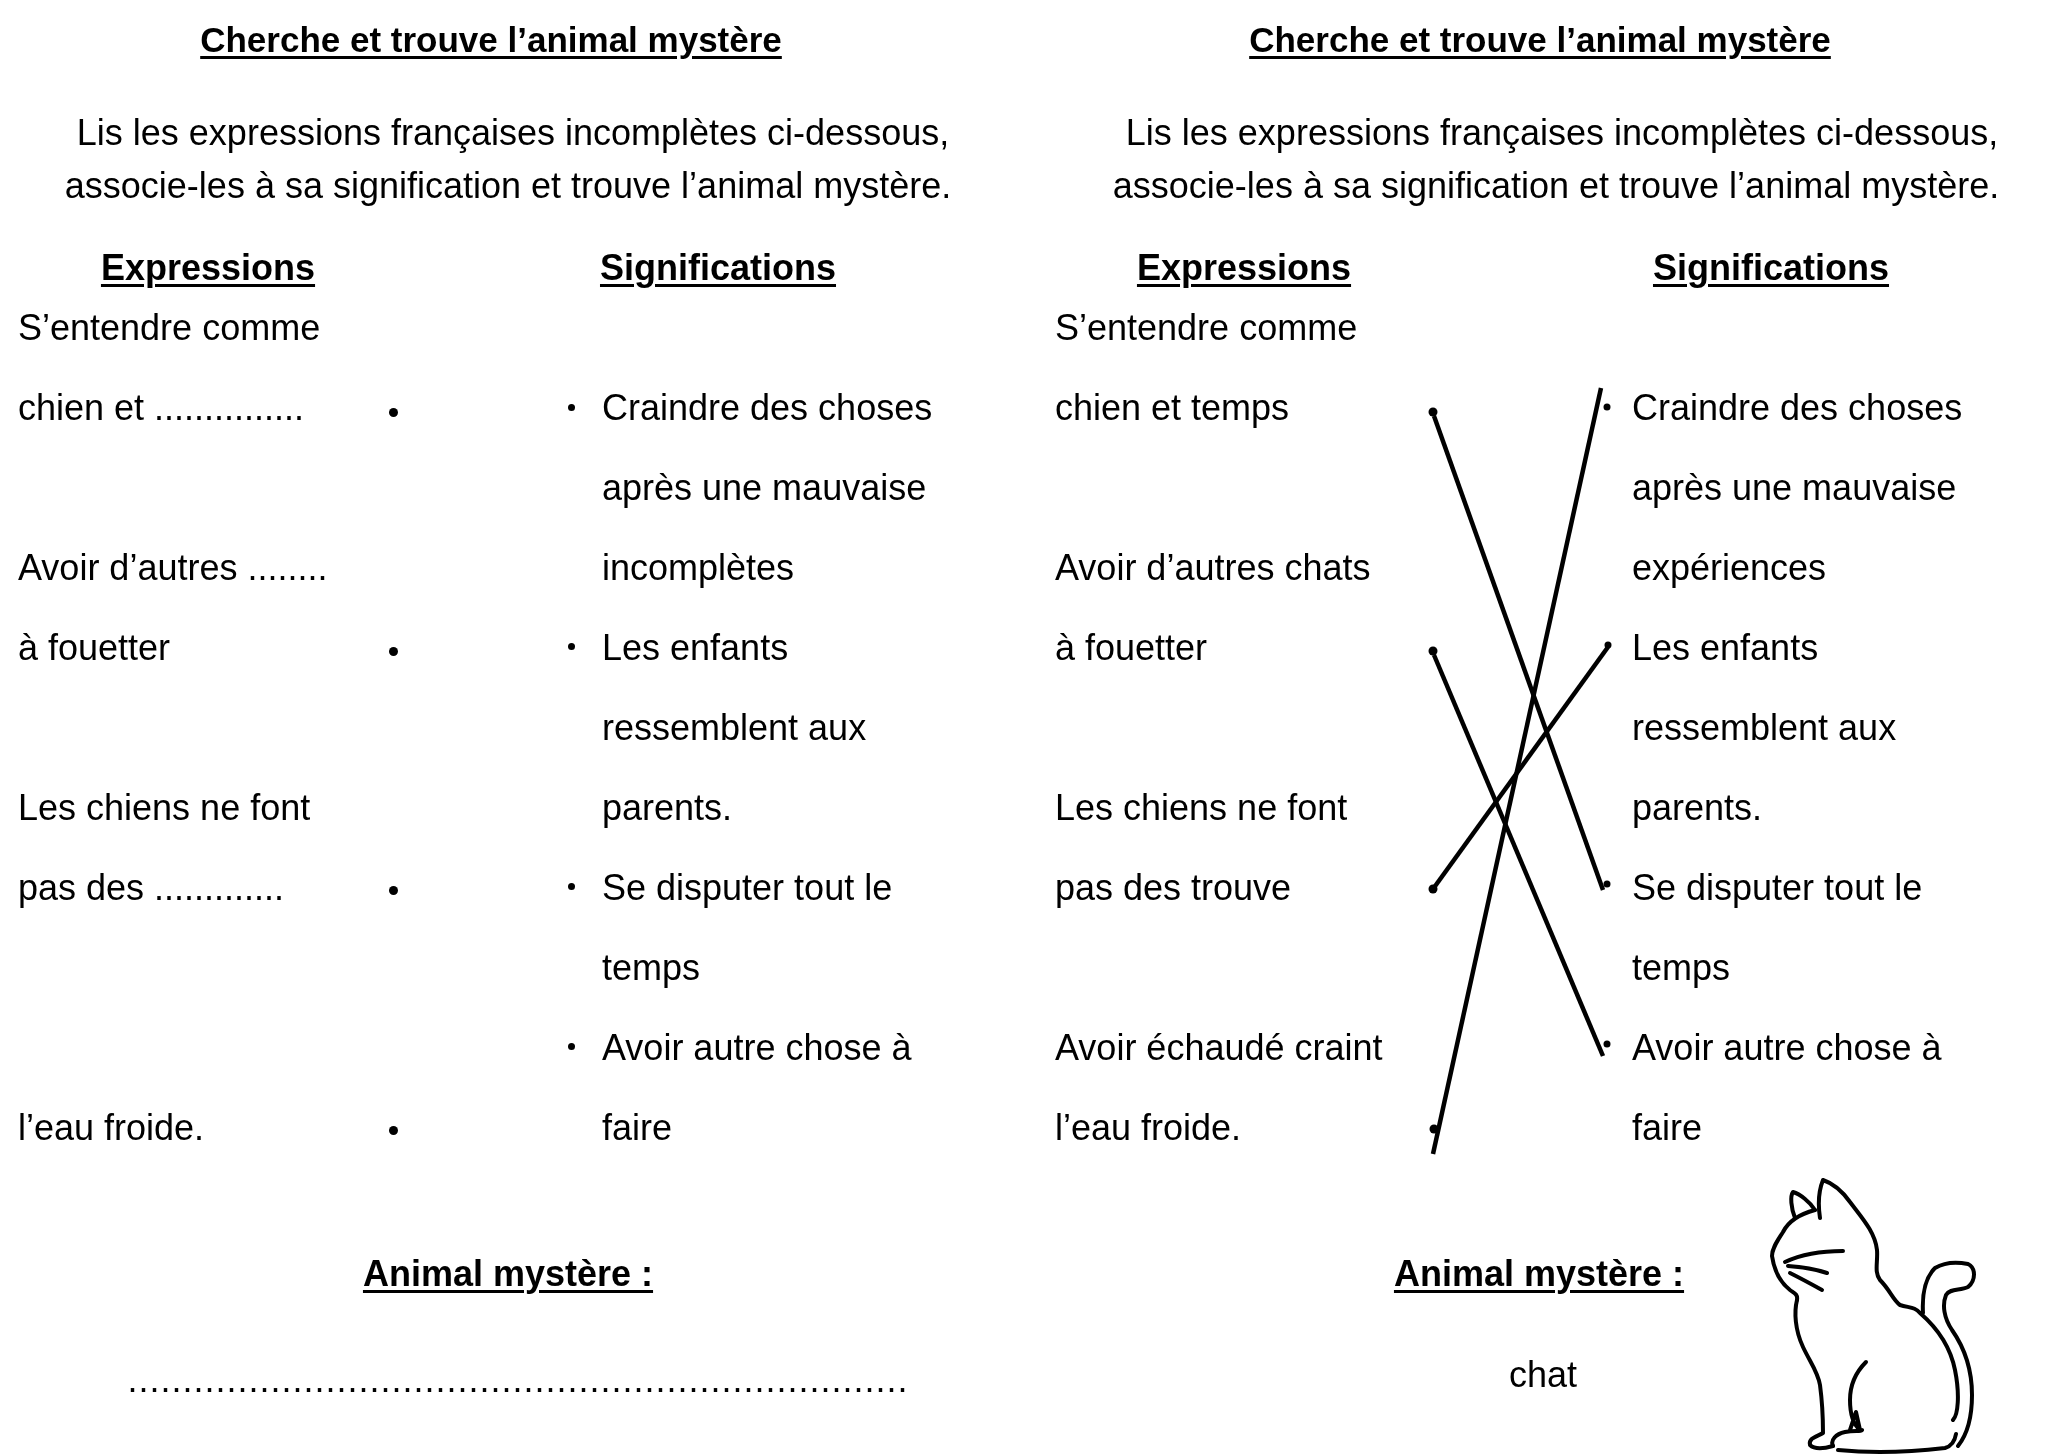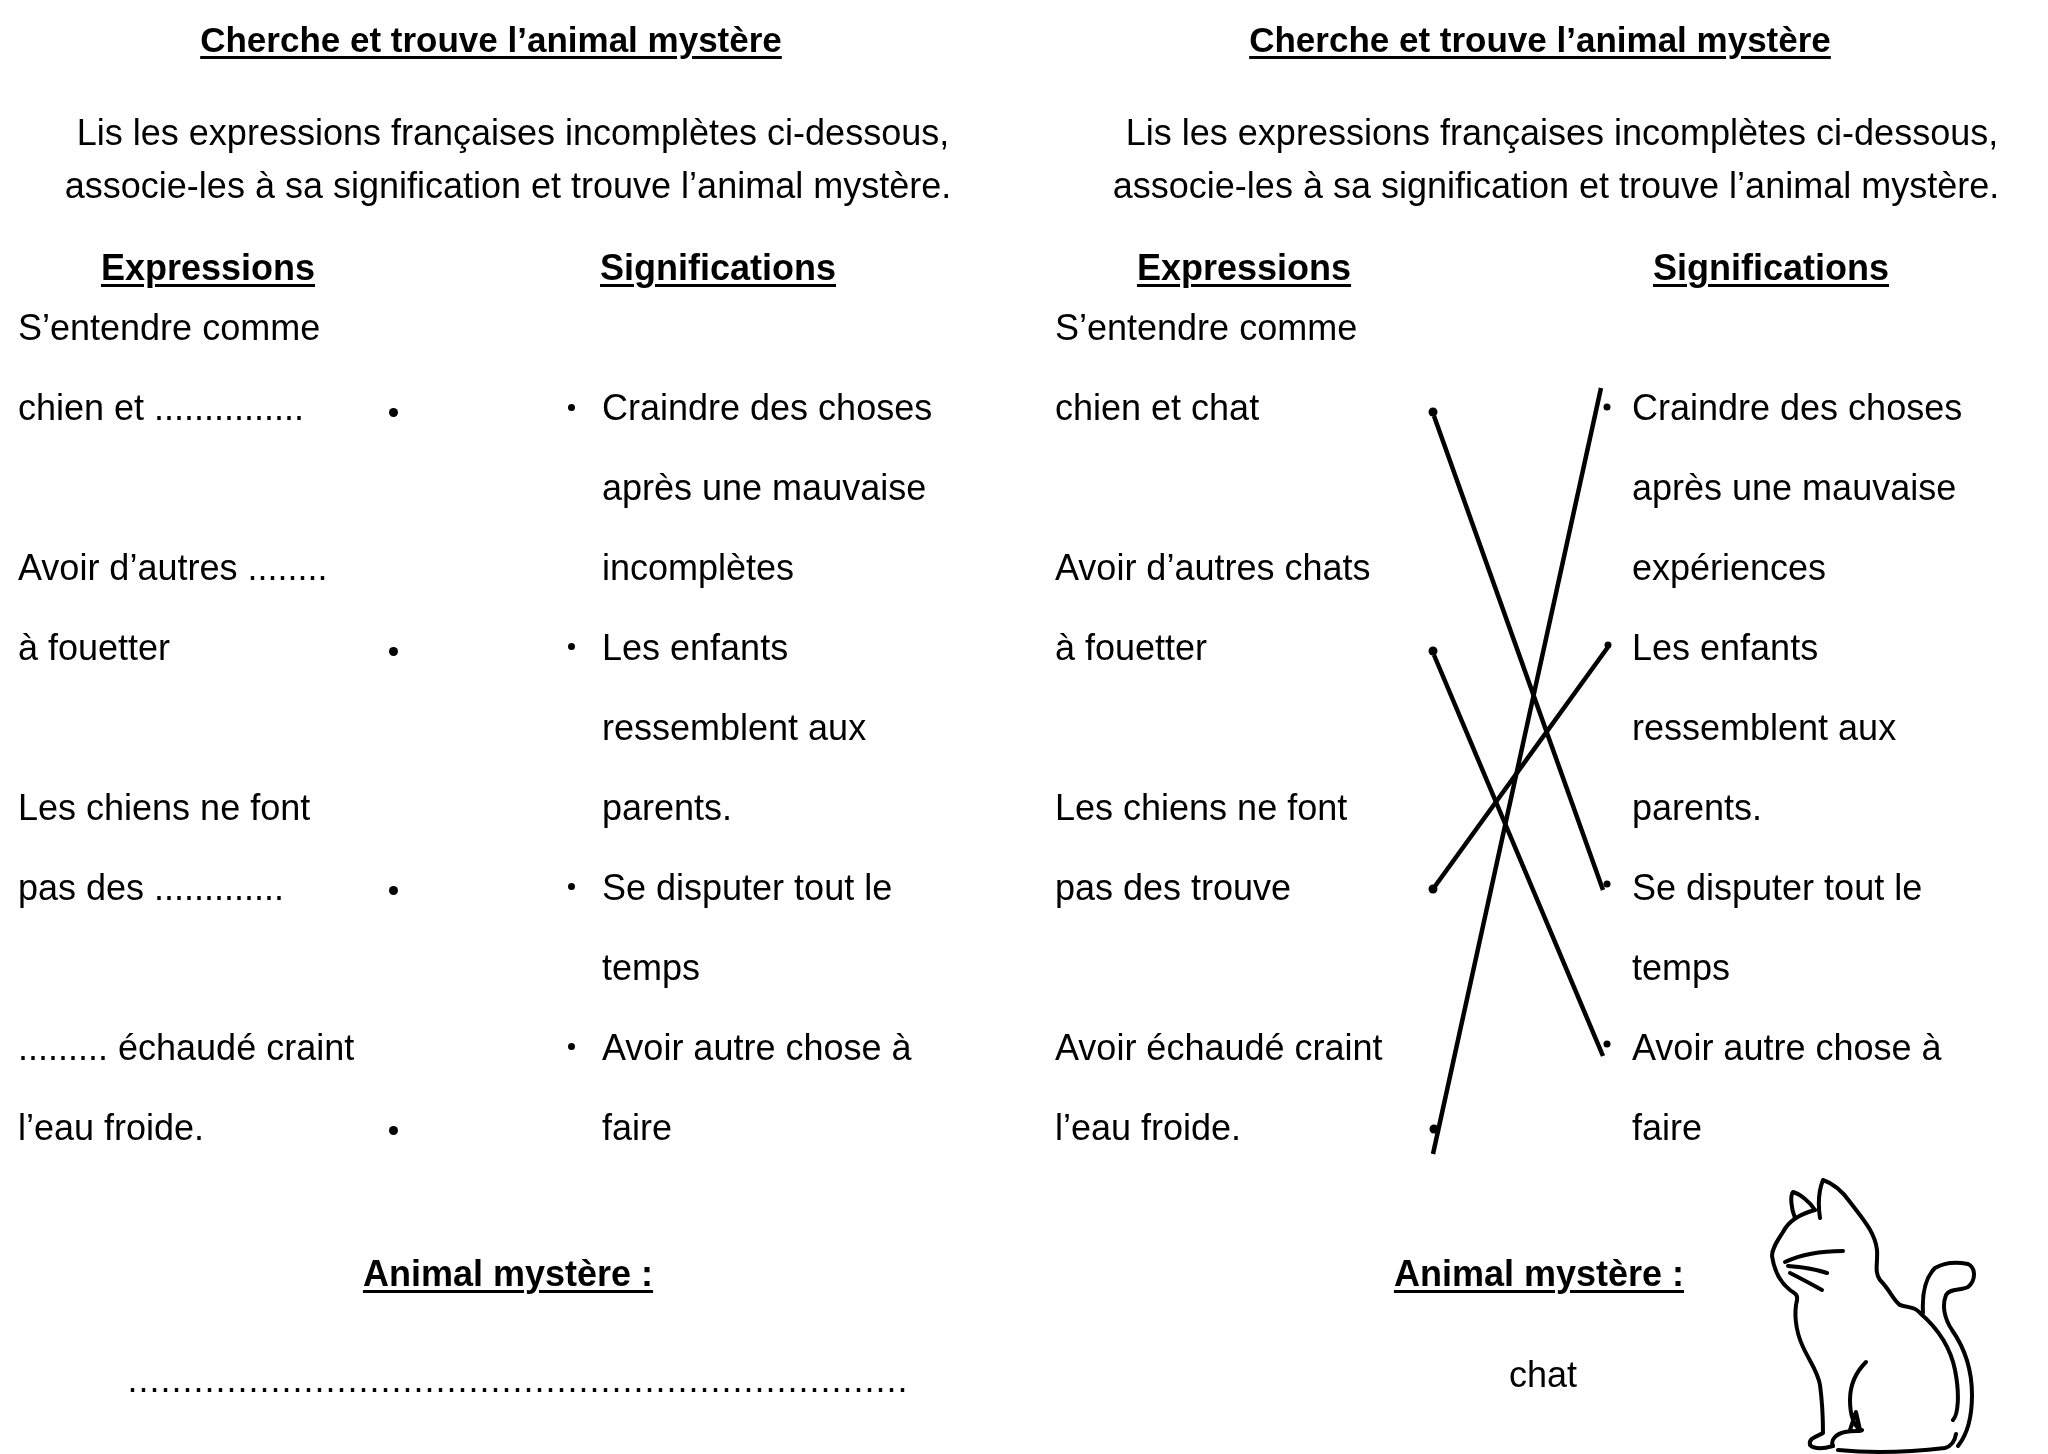--- a/index.html
+++ b/index.html
@@ -24,21 +24,20 @@
   <div class="t center" style="left:508px;top:168px;">associe-les à sa signification et trouve l’animal mystère.</div>
   <div class="t b center" style="left:208px;top:250px;">Expressions</div>
   <div class="t b center" style="left:718px;top:250px;">Significations</div>
 
   <div class="t" style="left:18px;top:310px;">S’entendre comme</div>
   <div class="t" style="left:18px;top:390px;">chien et ...............</div>
   <div class="t" style="left:18px;top:550px;">Avoir d’autres ........</div>
   <div class="t" style="left:18px;top:630px;">à fouetter</div>
   <div class="t" style="left:18px;top:790px;">Les chiens ne font</div>
   <div class="t" style="left:18px;top:870px;">pas des .............</div>
-  <div class="t" style="left:18px;top:1030px;">......... échaudé craint</div>
   <div class="t" style="left:18px;top:1110px;">l’eau froide.</div>
 
   <div class="dot" style="left:393px;top:412px;"></div>
   <div class="dot" style="left:393px;top:651px;"></div>
   <div class="dot" style="left:393px;top:890px;"></div>
   <div class="dot" style="left:393px;top:1130px;"></div>
 
   <div class="bul" style="left:571px;top:407px;"></div>
   <div class="bul" style="left:571px;top:646px;"></div>
   <div class="bul" style="left:571px;top:886px;"></div>
@@ -60,21 +59,21 @@
 </div>
 
 <div class="sheet" style="left:0;width:2048px;">
   <div class="t b title center" style="left:1540px;top:22px;">Cherche et trouve l’animal mystère</div>
   <div class="t center" style="left:1562px;top:115px;">Lis les expressions françaises incomplètes ci-dessous,</div>
   <div class="t center" style="left:1556px;top:168px;">associe-les à sa signification et trouve l’animal mystère.</div>
   <div class="t b center" style="left:1244px;top:250px;">Expressions</div>
   <div class="t b center" style="left:1771px;top:250px;">Significations</div>
 
   <div class="t" style="left:1055px;top:310px;">S’entendre comme</div>
-  <div class="t" style="left:1055px;top:390px;">chien et chat</div>
+  <div class="t" style="left:1055px;top:390px;">chien et temps</div>
   <div class="t" style="left:1055px;top:550px;">Avoir d’autres chats</div>
   <div class="t" style="left:1055px;top:630px;">à fouetter</div>
   <div class="t" style="left:1055px;top:790px;">Les chiens ne font</div>
   <div class="t" style="left:1055px;top:870px;">pas des trouve</div>
   <div class="t" style="left:1055px;top:1030px;">Avoir échaudé craint</div>
   <div class="t" style="left:1055px;top:1110px;">l’eau froide.</div>
 
   <div class="t" style="left:1632px;top:390px;">Craindre des choses</div>
   <div class="t" style="left:1632px;top:470px;">après une mauvaise</div>
   <div class="t" style="left:1632px;top:550px;">expériences</div>

